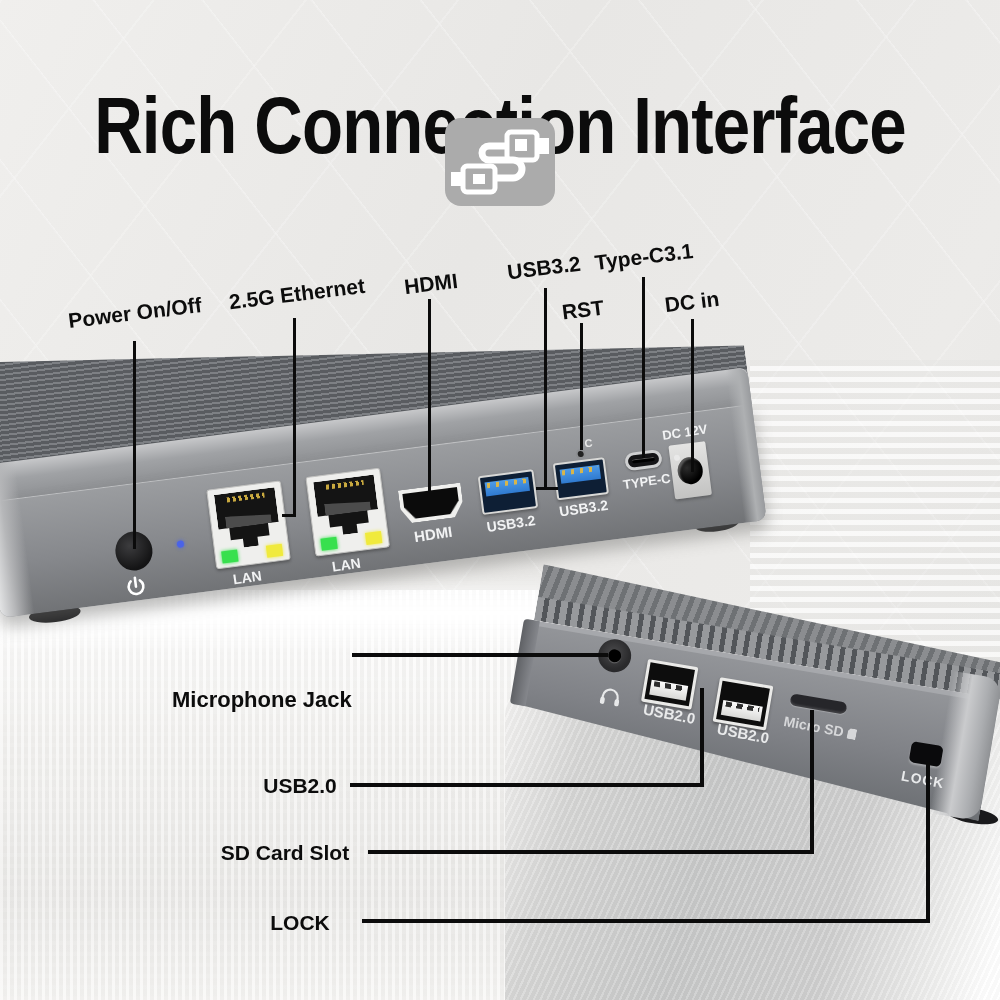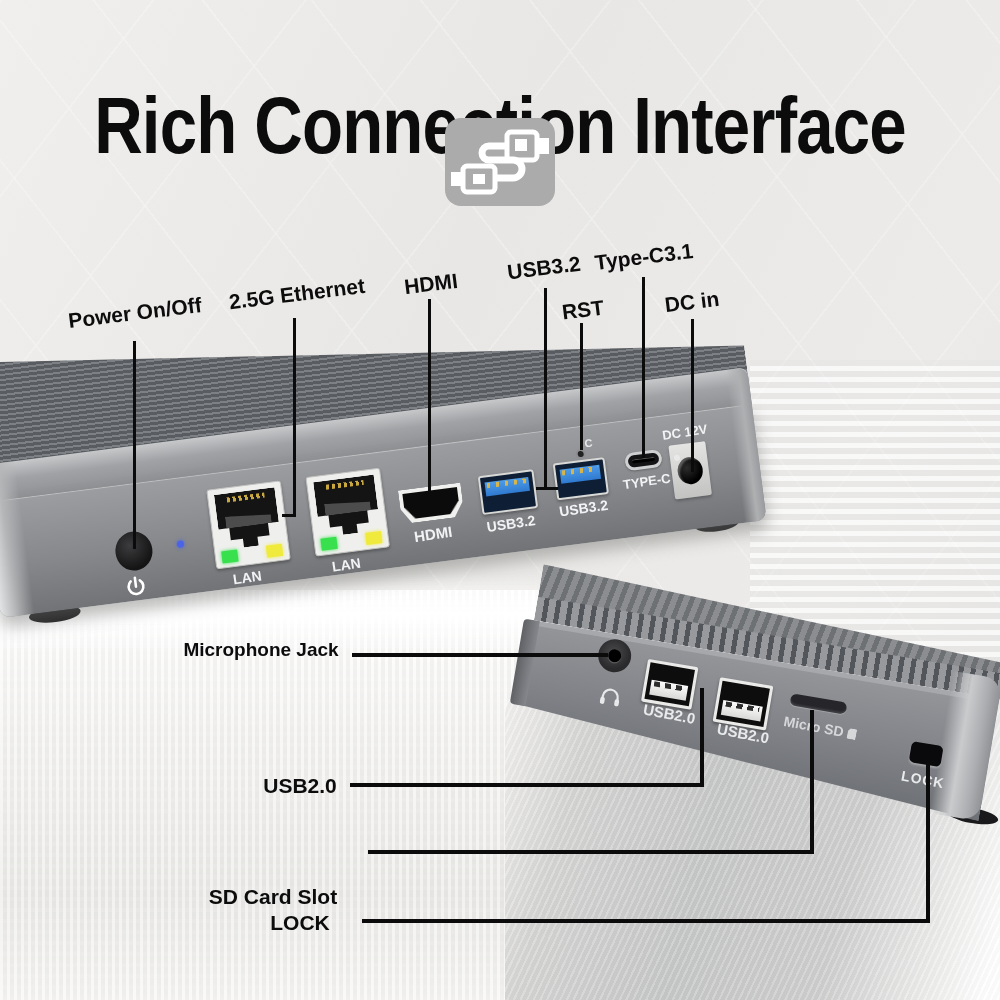--- a/index.html
+++ b/index.html
@@ -37,21 +37,21 @@
       transform:scaleX(.84);transform-origin:50% 50%;white-space:nowrap;}
   .hero-icon{position:absolute;left:443px;top:116px;z-index:21;}
 
   
   .cline{position:absolute;background:#0b0b0b;z-index:20;}
 
   
   .lbl{position:absolute;z-index:21;font-weight:bold;color:#0c0c0c;text-align:center;white-space:nowrap;}
   .lbl.rot{transform:rotate(-7deg);font-size:21px;}
   .lbl.flat{font-size:21px;}
-  .lbl.mic{font-size:19px;line-height:1.1;}
+  .lbl.mic{font-size:22px;line-height:1.1;margin-top:48px;}
 
   
   .device1{position:absolute;left:-14px;top:502px;width:790px;height:140px;z-index:10;
       transform:rotate(-7.3deg);transform-origin:0 0;}
   .d1-fins{position:absolute;left:4px;top:-140px;width:768px;height:140px;
       background:repeating-linear-gradient(180deg,#7d8084 0 2px,#595c60 2px 5px);
       clip-path:polygon(0 0,100% 58%,100% 100%,0 100%);}
   .d1-band{position:absolute;left:0;top:-37px;width:772px;height:38px;
       background:linear-gradient(180deg,#c7c8ca 0%,#a0a2a5 45%,#8e9093 100%);
       border-radius:16px 8px 0 0;}
@@ -323,16 +323,16 @@
   <div class="lbl rot" style="left:398px;top:272px;width:66px;">HDMI</div>
   <div class="lbl rot" style="left:506px;top:256px;width:76px;">USB3.2</div>
   <div class="lbl rot" style="left:592px;top:245px;width:104px;">Type-C3.1</div>
   <div class="lbl rot" style="left:560px;top:298px;width:46px;">RST</div>
   <div class="lbl rot" style="left:662px;top:290px;width:60px;">DC in</div>
 
   <div class="lbl mic" style="left:172px;top:640px;width:178px;">
     <div>Microphone Jack</div>
   </div>
   <div class="lbl flat" style="left:252px;top:774px;width:96px;">USB2.0</div>
-  <div class="lbl flat" style="left:200px;top:841px;width:146px;margin-top:44px;">SD Card Slot</div>
+  <div class="lbl flat" style="left:212px;top:841px;width:146px;">SD Card Slot</div>
   <div class="lbl flat" style="left:252px;top:911px;width:96px;">LOCK</div>
 
 </div>
 
 </body></html>

